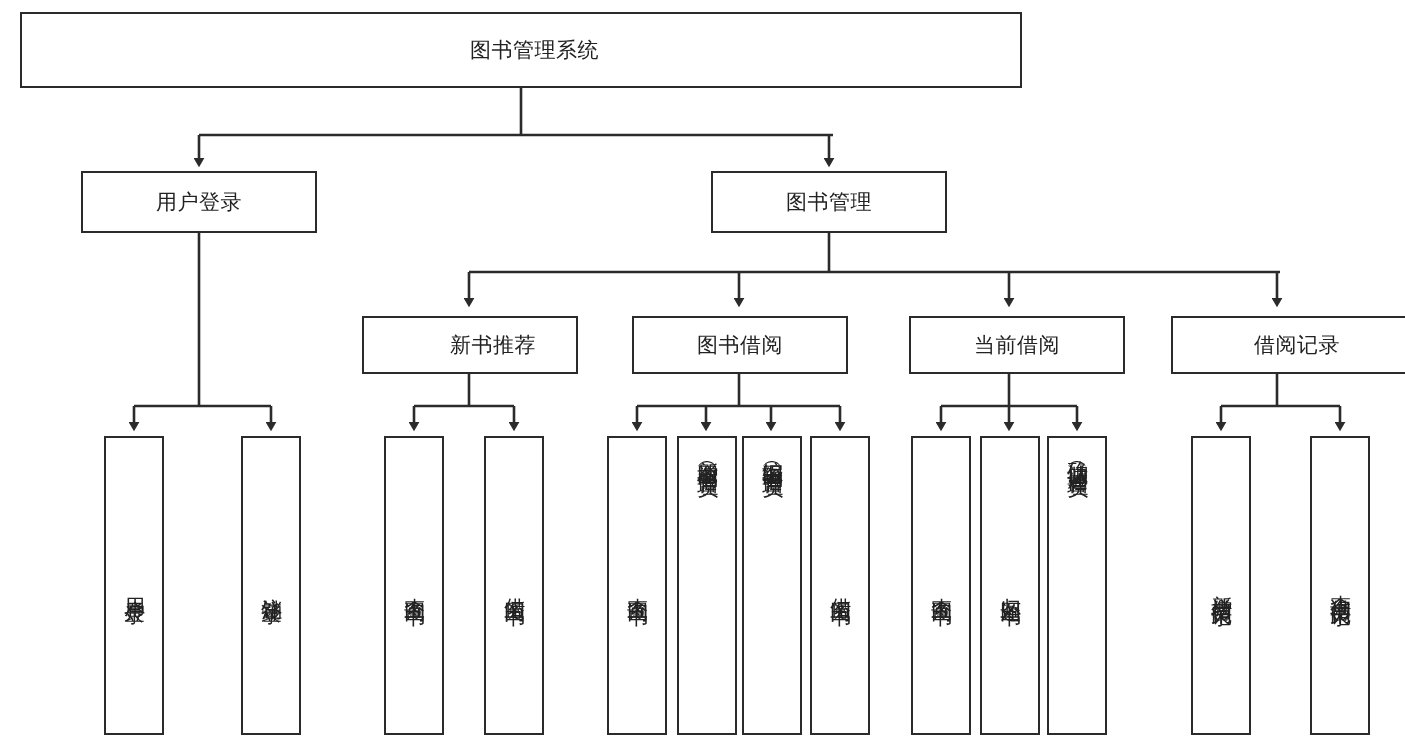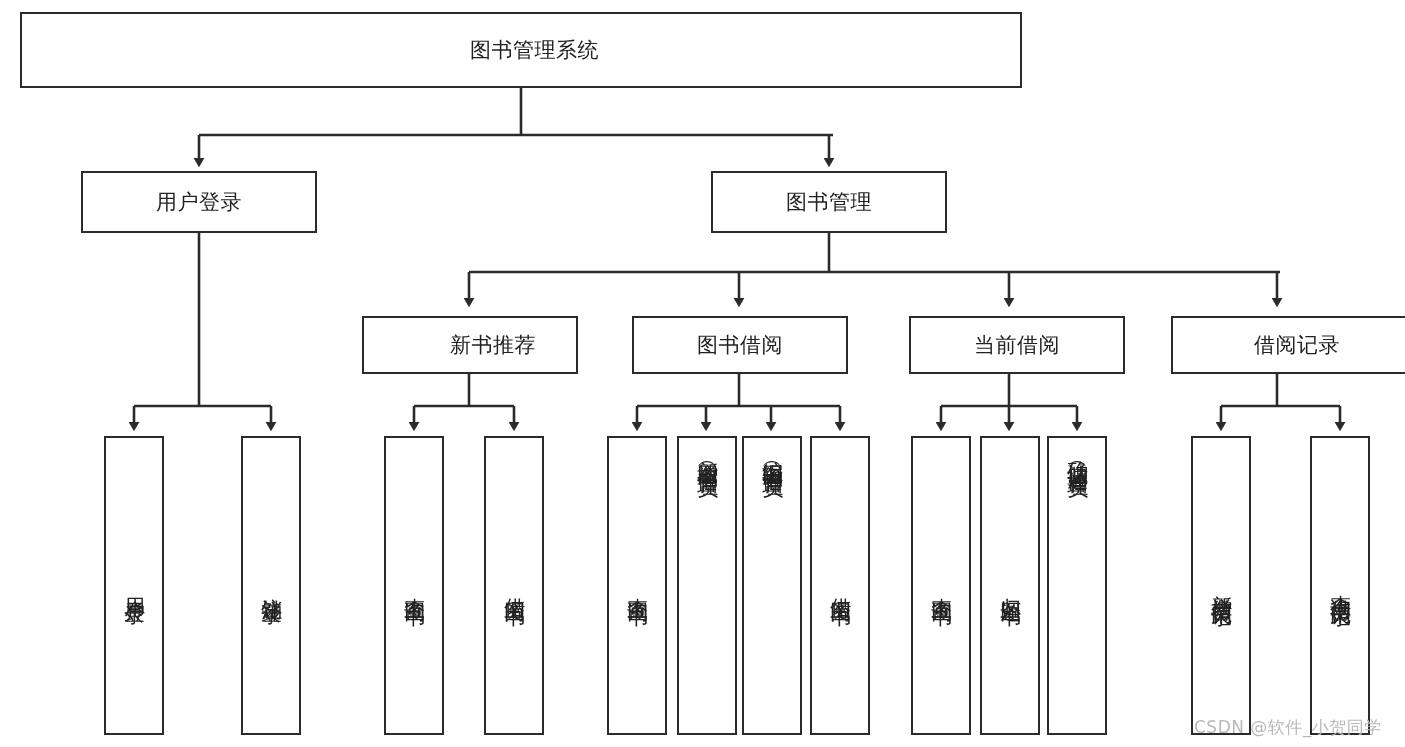--- a/index.html
+++ b/index.html
@@ -186,15 +186,14 @@
     <span class="label">确认归还（管理员）</span>
   </div>
 
   <div class="node vertical centered" style="left:1191px; top:436px; width:60px; height:299px;">
     <span class="label">新增借阅记录</span>
   </div>
   <div class="node vertical centered" style="left:1310px; top:436px; width:60px; height:299px;">
     <span class="label">查询借阅记录</span>
   </div>
 
-  <div class="watermark" style="left:1194px; top:716px;">CSDN @软件_小贺同学</div>
 
 </div>
 
 </body></html>

